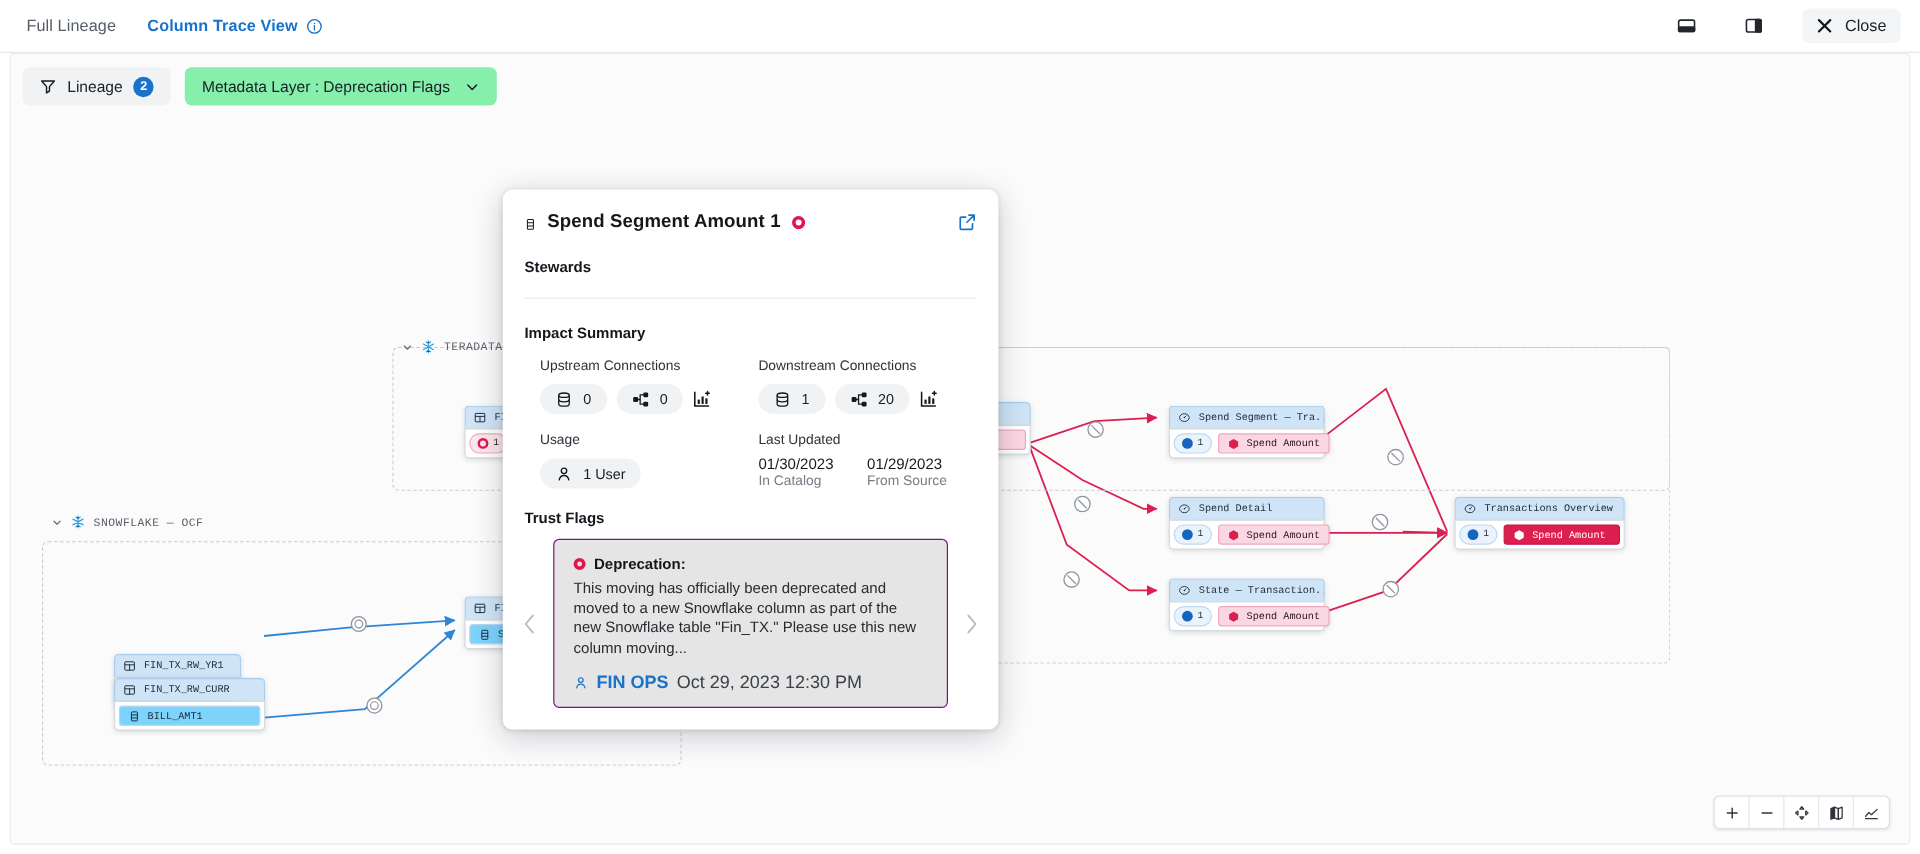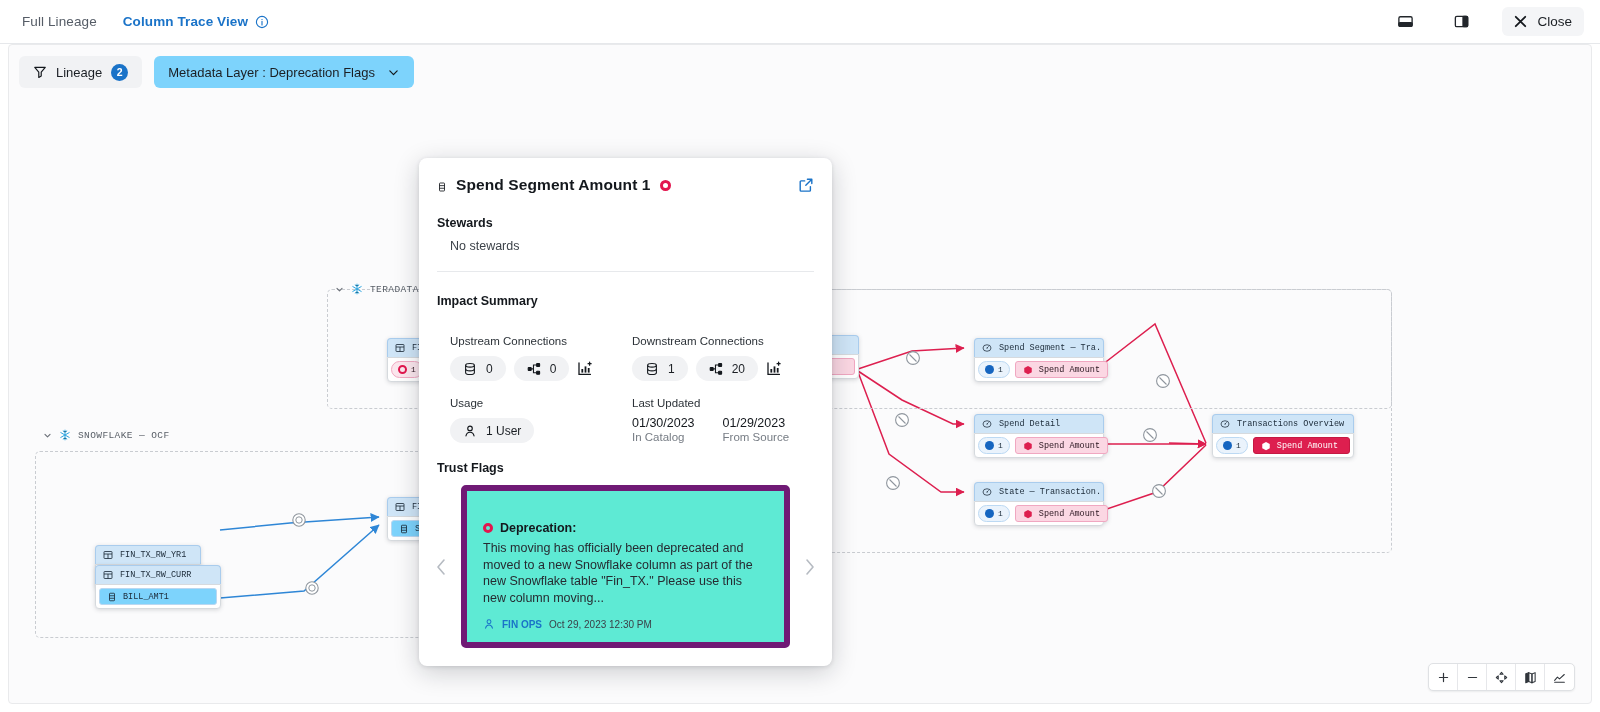--- a/index.html
+++ b/index.html
@@ -43,21 +43,21 @@
     display:flex; align-items:center; gap:9px; height:32px; padding:0 14px;
     background:#f1f2f4; border-radius:6px; cursor:pointer; font-size:13px; color:#1b1f24;
   }
   .badge-count {
     background:#1a73c8; color:#fff; font-size:10.5px; font-weight:700;
     min-width:17px; height:17px; border-radius:9px; display:flex;
     align-items:center; justify-content:center; padding:0 4px;
   }
   .metadata-chip {
     display:flex; align-items:center; gap:12px; height:32px; padding:0 14px;
-    background:#7dd3fc; border-radius:6px; cursor:pointer; font-size:13px; color:#1b1f24;
+    background:#86efac; border-radius:6px; cursor:pointer; font-size:13px; color:#1b1f24;
   }
   .chev { width:13px; height:13px; }
 
   
   .graph { position:absolute; left:0; top:0; width:1584px; height:660px; }
   .edges { position:absolute; left:0; top:0; width:1584px; height:660px; pointer-events:none; }
 
   .group-box {
     position:absolute; border:1.5px dashed #c9ccd1; border-radius:5px; background:transparent;
   }
@@ -112,47 +112,47 @@
   }
   .popup-head { display:flex; align-items:center; padding:18px 18px 0 18px; }
   .popup-title { display:flex; align-items:center; gap:9px; }
   .popup-title h2 { font-size:15.5px; font-weight:600; color:#14181d; letter-spacing:.1px; }
   .deprecated-ring { width:11px; height:11px; border-radius:50%; border:3.2px solid #e2164e; box-sizing:border-box; }
   .ext-link { margin-left:auto; color:#1a73c8; cursor:pointer; width:16px; height:16px; }
   .popup-sect { padding:0 18px; }
   .sect-title { font-size:12.5px; font-weight:700; color:#14181d; margin-top:22px; }
   .sect-sub { font-size:12.5px; color:#3d434a; margin-top:9px; padding-left:13px; }
   .divider { height:1px; background:#e7e9ec; margin:18px 18px 0 18px; }
-  .impact-grid { display:flex; margin-top:27px; padding-left:13px; }
+  .impact-grid { display:flex; margin-top:14px; padding-left:13px; }
   .impact-col { width:200px; }
   .impact-label { font-size:11.5px; color:#2c3238; font-weight:400; }
   .conn-row { display:flex; align-items:center; gap:8px; margin-top:9px; }
   .conn-pill {
     display:flex; align-items:center; gap:9px; height:25px; padding:0 13px;
     background:#f1f2f4; border-radius:13px; font-size:12px; color:#1b1f24; cursor:pointer;
   }
   .conn-ico { width:14px; height:14px; }
   .bar-ico { width:16px; height:16px; cursor:pointer; }
   .usage-row { margin-top:9px; }
   .dates { display:flex; gap:28px; margin-top:7px; }
   .date-col .d1 { font-size:12.5px; color:#14181d; }
   .date-col .d2 { font-size:11.5px; color:#767c84; margin-top:1px; }
   .flag-wrap { display:flex; align-items:center; gap:8px; padding:0 10px; margin-top:10px; }
   .arrow-nav {
     width:24px; height:30px; display:flex; align-items:center; justify-content:center;
     color:#b6bbc2; cursor:pointer; flex:0 0 auto;
   }
   .flag-card {
-    flex:1; background:#5eead4; border:6px solid #701a75; border-radius:5px;
-    padding:30px 16px 12px 16px;
+    flex:1; background:#e5e5e5; border:1px solid #701a75; border-radius:5px;
+    padding:13px 16px 12px 16px;
   }
   .flag-head { display:flex; align-items:center; gap:7px; }
   .flag-head b { font-size:12.5px; color:#14181d; }
   .flag-body { font-size:12.5px; color:#262b31; line-height:1.32; margin-top:5px; }
-  .flag-foot { display:flex; align-items:center; gap:7px; margin-top:12px; font-size:10px; }
+  .flag-foot { display:flex; align-items:center; gap:7px; margin-top:12px; font-size:15px; }
   .flag-foot .who { color:#1a73c8; font-weight:600; }
   .flag-foot .when { color:#3b4149; }
   .person-ico { width:12px; height:12px; color:#1a73c8; }
   .popup-pad { height:18px; }
 
   
   .zoom-ctl {
     position:absolute; right:16px; bottom:12px; height:28px; display:flex;
     background:#fff; border:1px solid #dfe1e4; border-radius:5px; overflow:hidden;
     box-shadow:0 1px 2px rgba(20,25,35,.07);
@@ -566,21 +566,20 @@
       <span class="ext-link" style="display:flex">
         <svg width="16" height="16" viewBox="0 0 16 16" fill="none" stroke="currentColor" stroke-width="1.4" stroke-linecap="round" stroke-linejoin="round">
           <path d="M9.4 2.2h4.4v4.4M13.8 2.2L7.8 8.2"></path>
             <path d="M12.4 9.6v3.6a.9.9 0 01-.9.9H3.1a.9.9 0 01-.9-.9V4.8a.9.9 0 01.9-.9h3.6"></path>
         </svg>
       </span>
     </div>
 
     <div class="popup-sect">
       <div class="sect-title">Stewards</div>
-      <div class="sect-sub">No stewards</div>
     </div>
 
     <div class="divider"></div>
 
     <div class="popup-sect">
       <div class="sect-title">Impact Summary</div>
 
       <div class="impact-grid">
         <div class="impact-col">
           <div class="impact-label">Upstream Connections</div>

